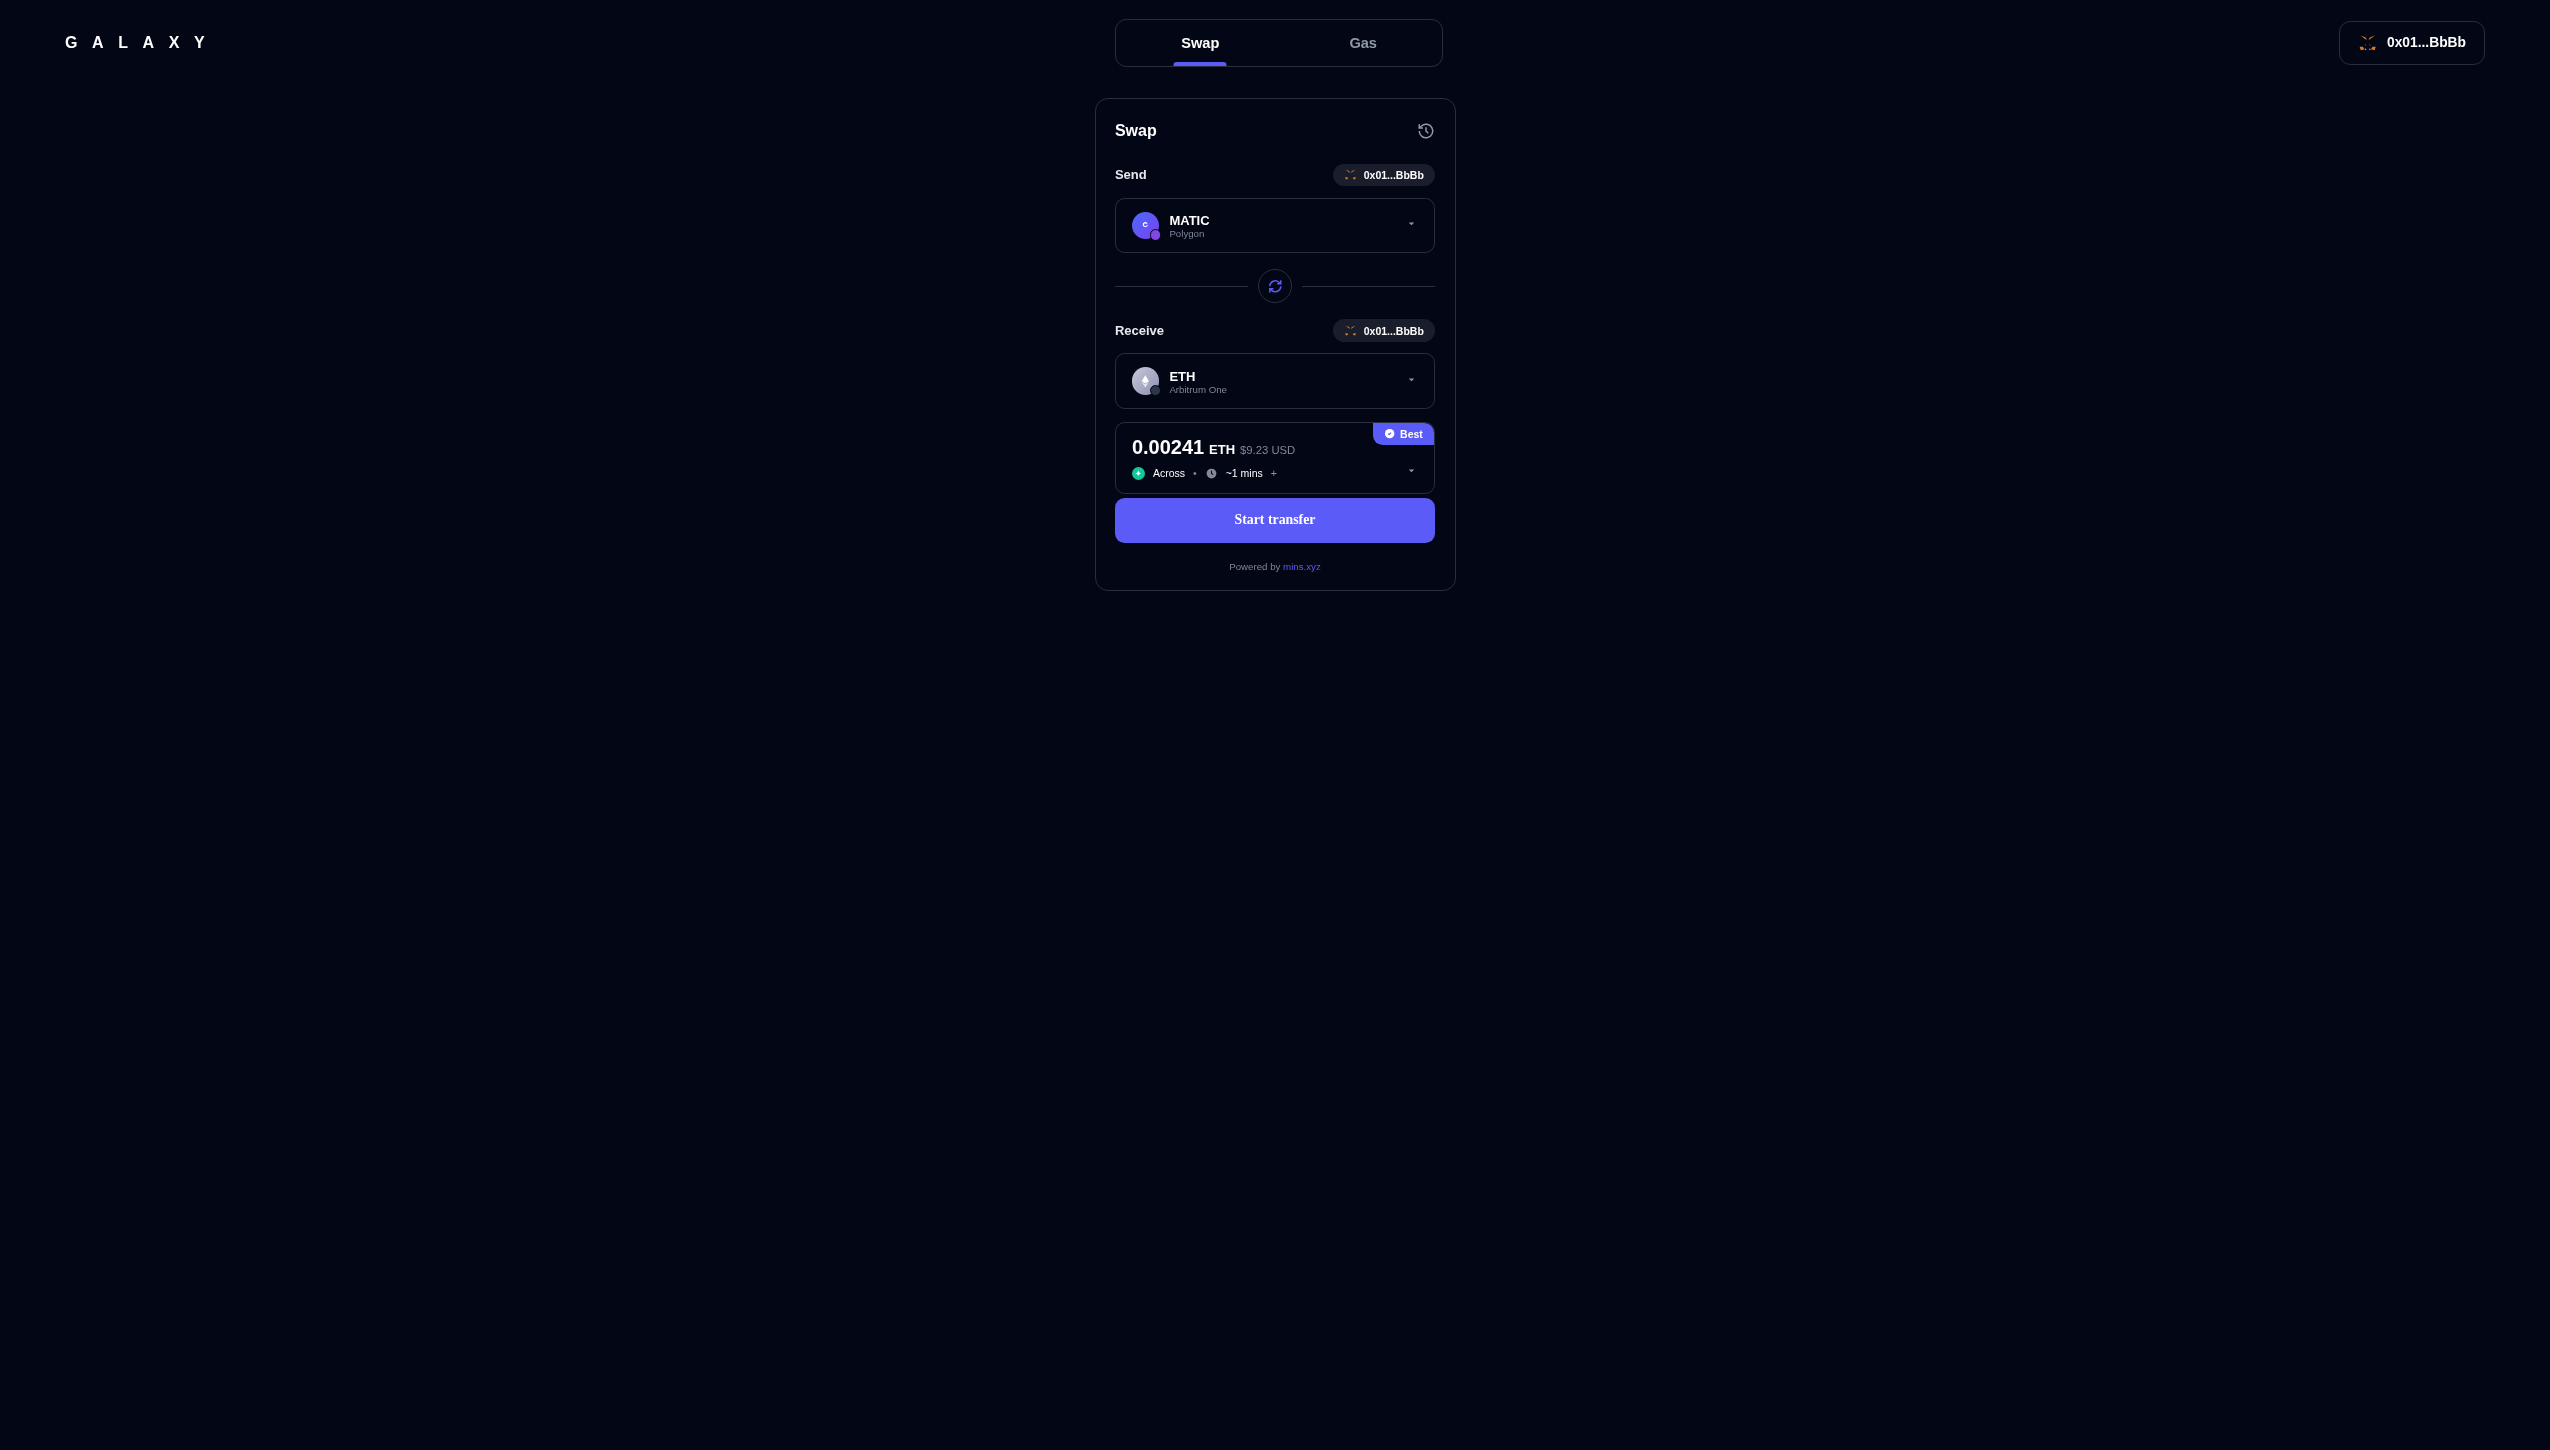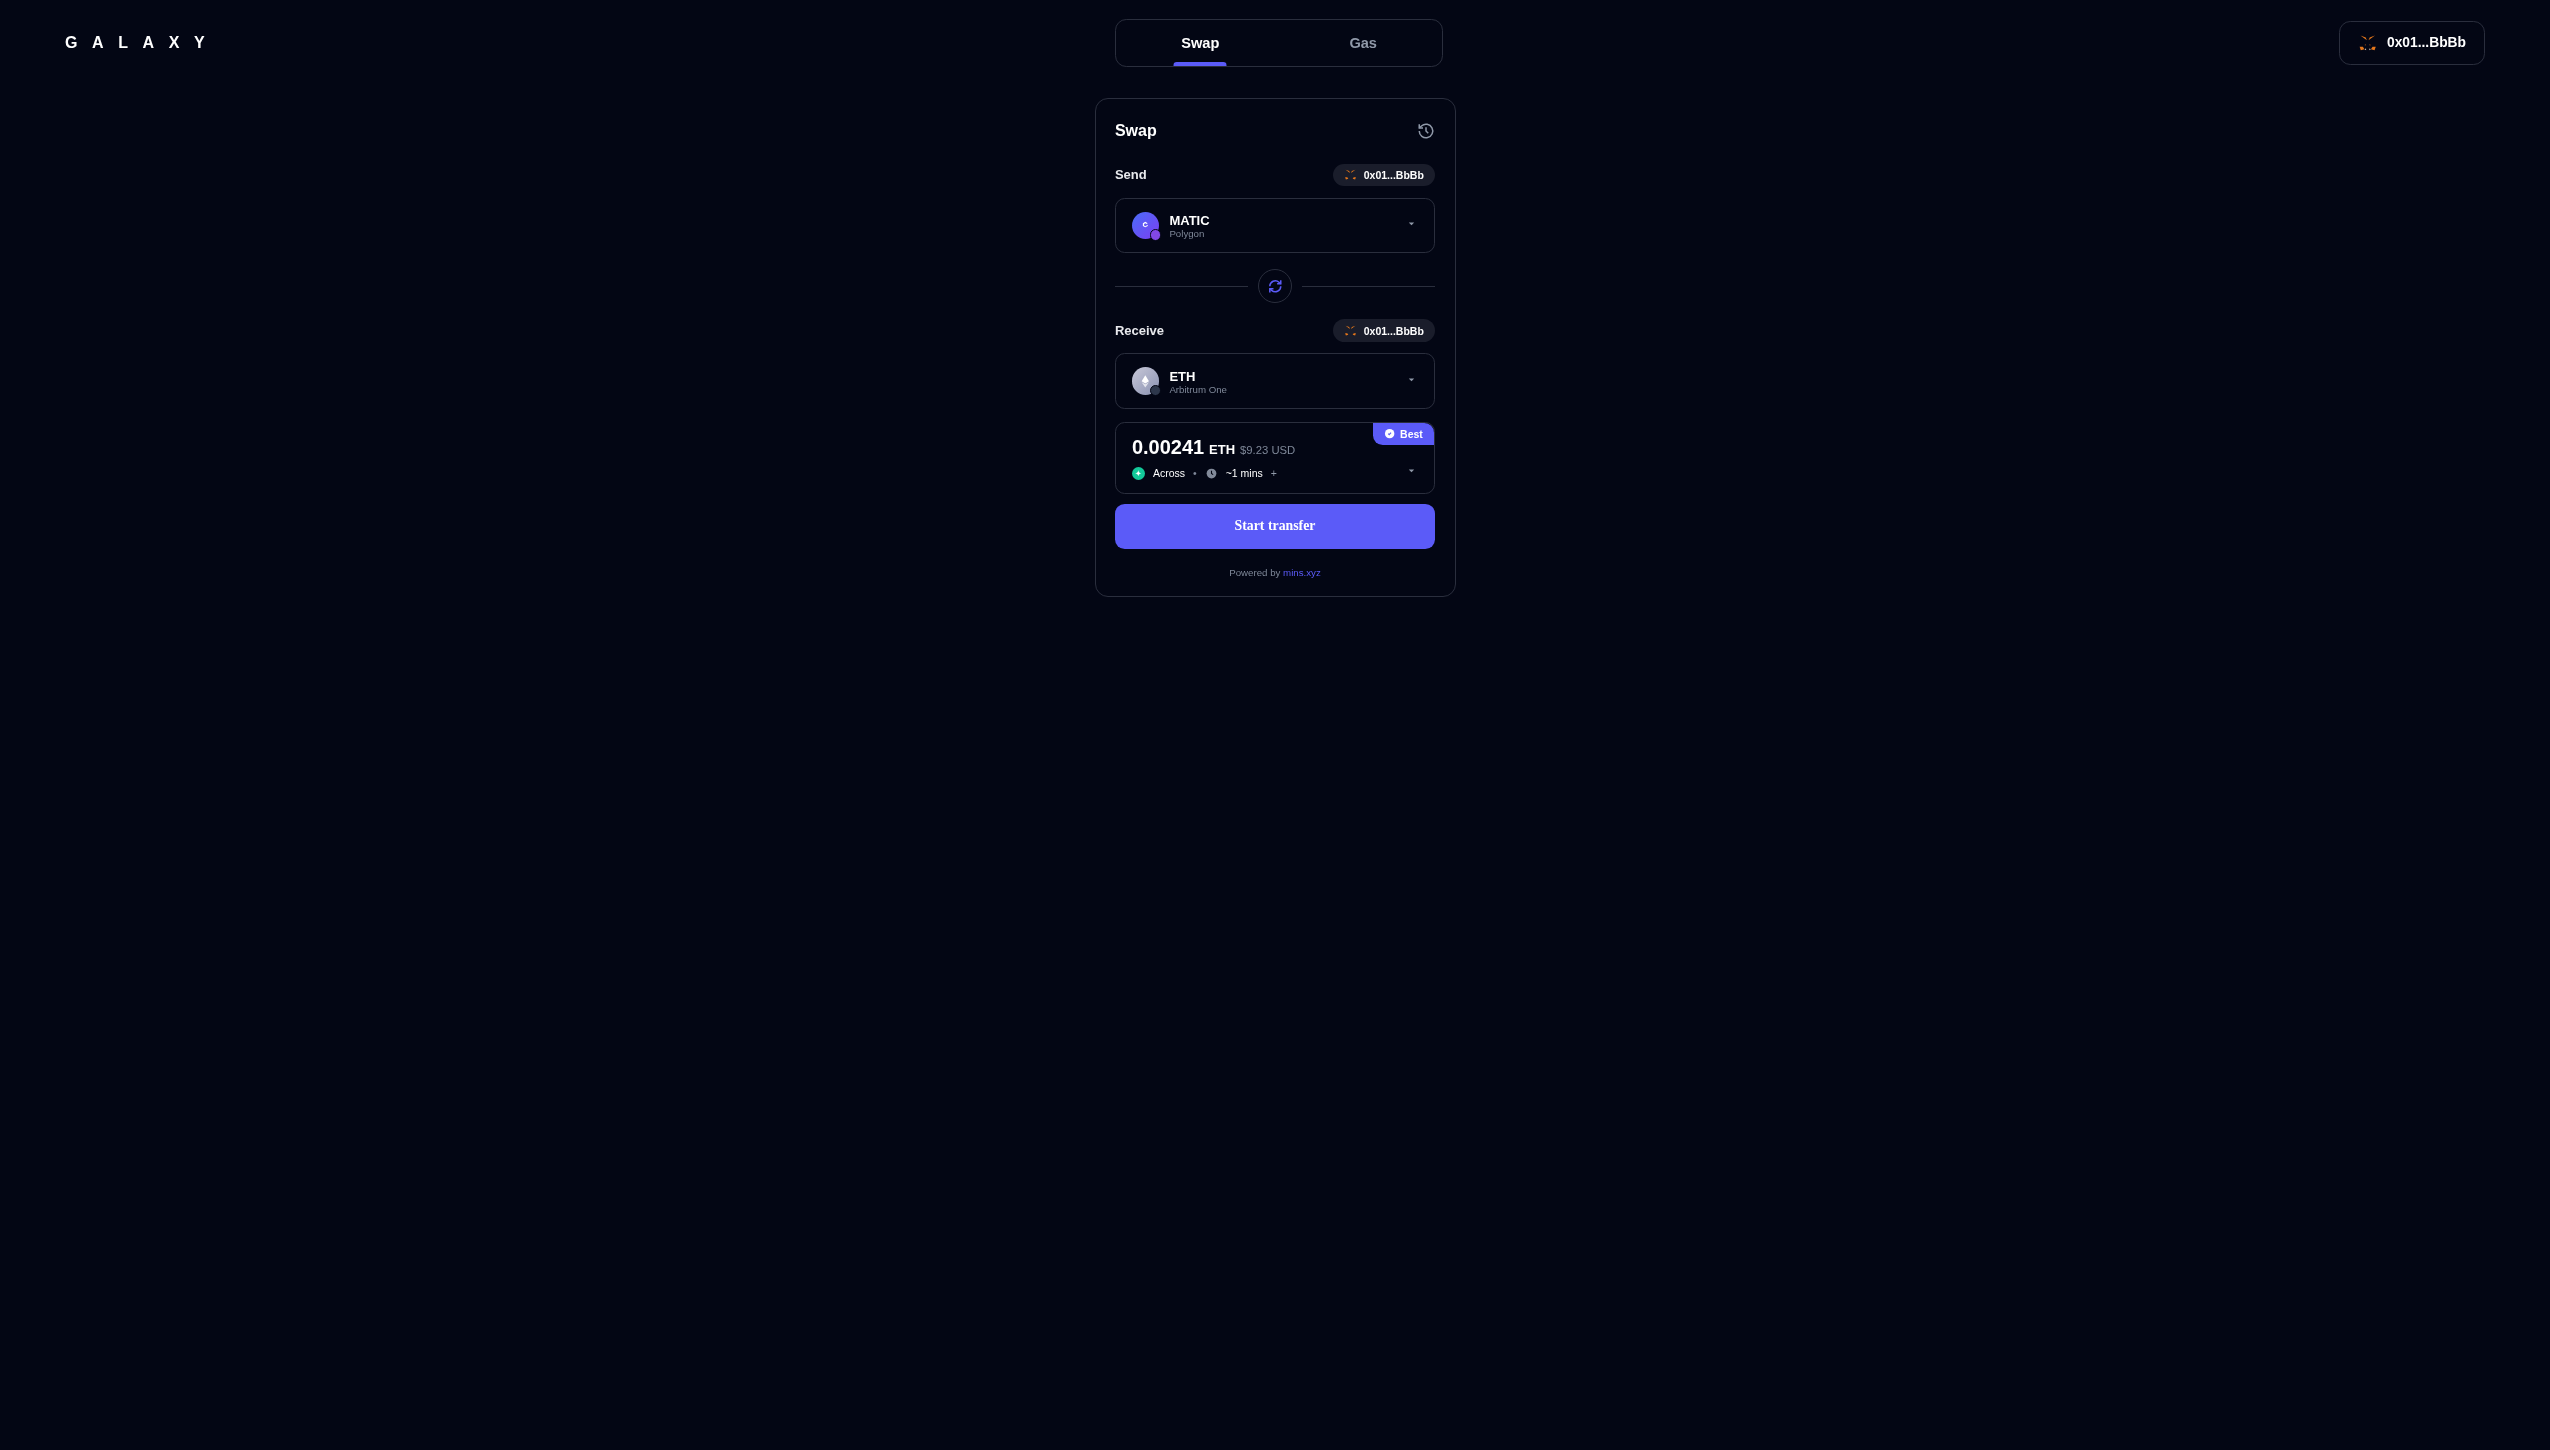--- a/index.html
+++ b/index.html
@@ -229,21 +229,21 @@
       display: flex;
       align-items: center;
       justify-content: center;
       cursor: pointer;
       color: #5b5bf8;
     }
     .quote-card {
       border: 0.8px solid #2a2e3d;
       border-radius: 9.7px;
       padding: 13px 16px;
-      margin-bottom: 10px;
+      margin-bottom: 4px;
       position: relative;
       cursor: pointer;
     }
     .quote-amount-row {
       display: flex;
       align-items: baseline;
       gap: 4.9px;
       margin-bottom: 8px;
     }
     .quote-amount {

